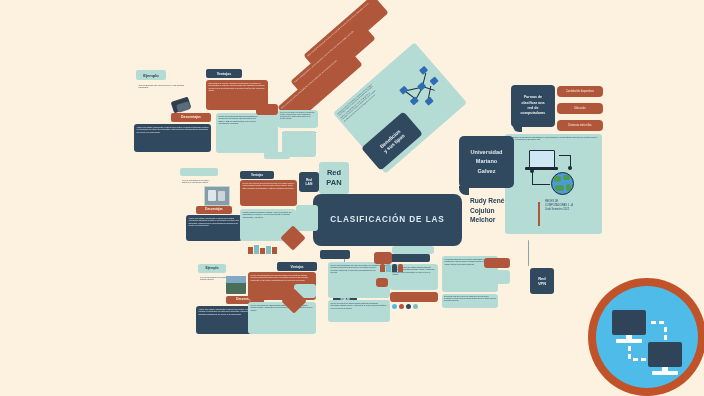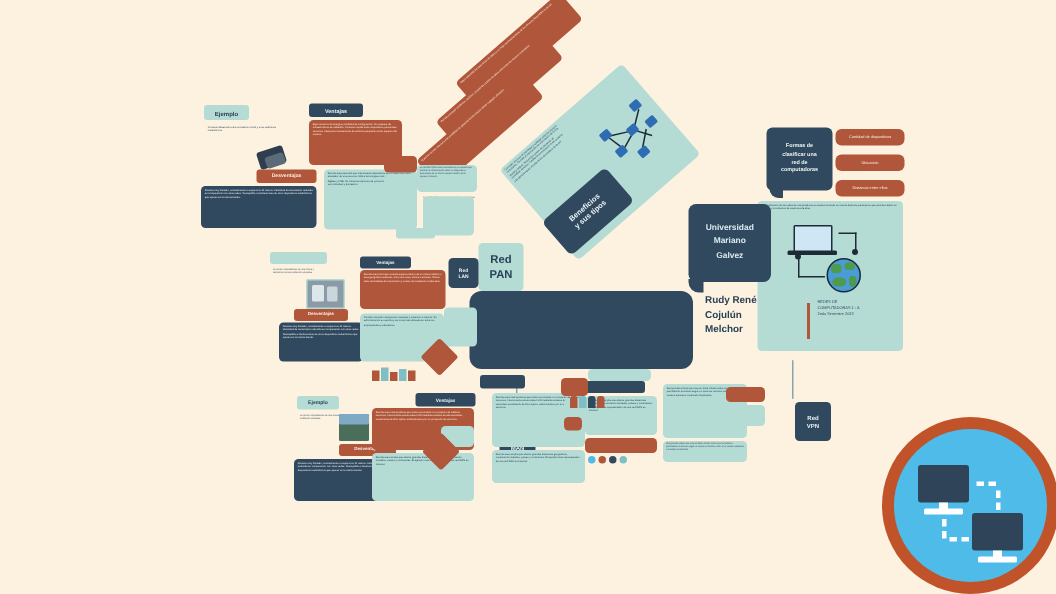--- a/index.html
+++ b/index.html
@@ -168,20 +168,21 @@
 
   <div class="node card-navy" style="left:459px;top:136px;width:55px;height:52px;border-radius:5px;display:flex;flex-direction:column;align-items:center;justify-content:center;font-size:5.6px;font-weight:bold;line-height:1.7;color:#DCEAF0;">
     <span>Universidad</span>
     <span>Mariano</span>
     <span>Galvez</span>
   </div>
   <div class="node card-navy" style="left:459px;top:186px;width:10px;height:9px;border-radius:0 0 0 7px;"></div>
 
   <div class="node center-title" style="left:313px;top:194px;width:149px;height:52px;">
     <div>
+      <div>CLASIFICACIÓN DE LAS</div>
     </div>
   </div>
 
   <div class="node chip card-teal" style="left:319px;top:162px;width:30px;height:32px;font-size:7.5px;flex-direction:column;line-height:1.35;border-radius:3px;">
     <span>Red</span>
     <span>PAN</span>
   </div>
 
   <div class="node chip card-navy" style="left:299px;top:172px;width:20px;height:20px;font-size:3.3px;flex-direction:column;line-height:1.3;border-radius:3px;">
     <span>Red</span>

